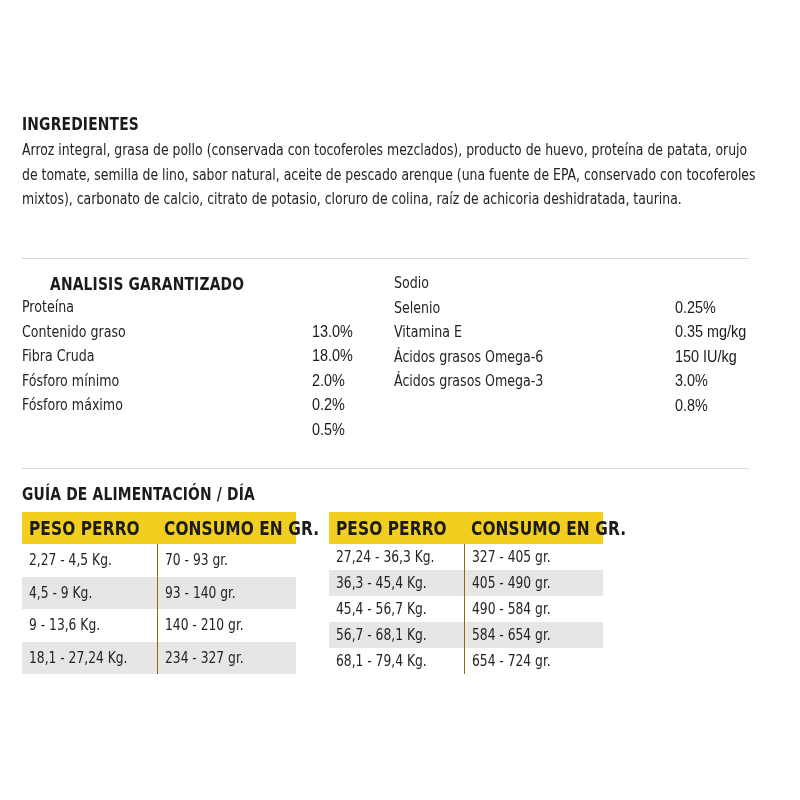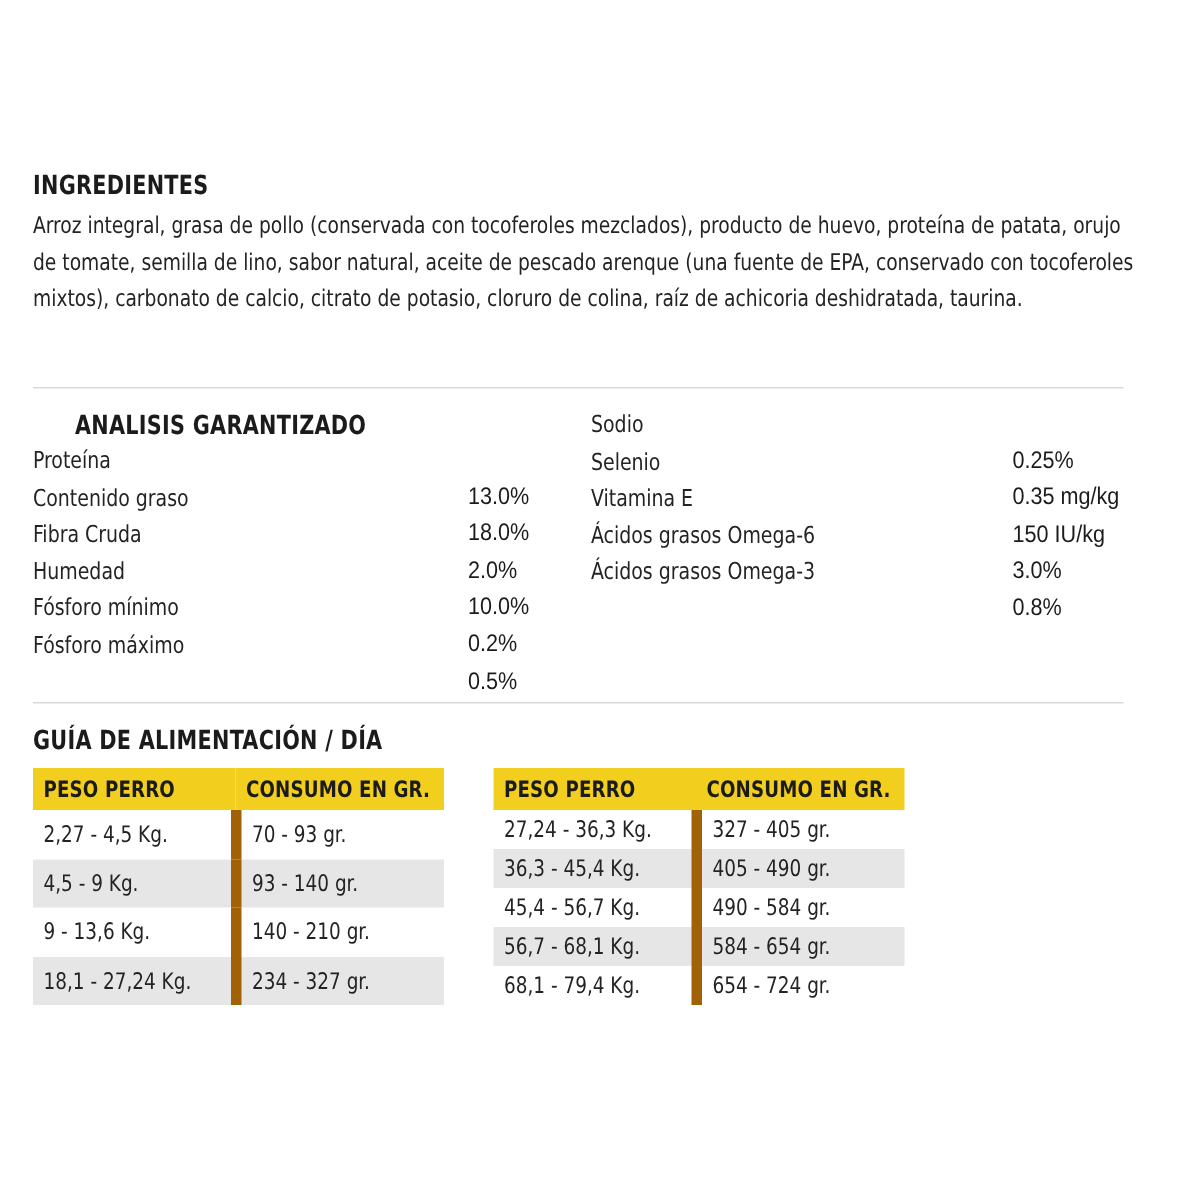--- a/index.html
+++ b/index.html
@@ -115,21 +115,21 @@
   .feed-table {
     width: 274px;
     border-collapse: collapse;
     table-layout: fixed;
   }
   .feed-table th {
     background: #f2cf1e;
     color: #1b1b1b;
     font-family: "DejaVu Sans Condensed", "Liberation Sans Narrow", "Liberation Sans", sans-serif;
     font-weight: 700;
-    font-size: 15px;
+    font-size: 19px;
     text-align: left;
     padding: 5px 0 5px 7px;
     height: 15px;
     letter-spacing: 0.1px;
   }
   .feed-table th span {
     display: inline-block;
     transform: scaleX(0.9);
     transform-origin: left center;
     white-space: nowrap;
@@ -142,21 +142,21 @@
     height: 20px;
     vertical-align: middle;
     white-space: nowrap;
   }
   .feed-table td span {
     display: inline-block;
     transform: scaleX(0.9);
     transform-origin: left center;
   }
   .feed-table tbody tr:nth-child(even) td { background: #e6e6e6; }
-  .feed-table td.col-weight { width: 128px; border-right: 7px solid #a16207; margin-top: 24px; }
+  .feed-table td.col-weight { width: 128px; border-right: 1px solid #a16207; margin-top: 24px; }
   .feed-table th.col-weight { width: 128px; }
 </style>
 </head>
 <body>
 
 <div class="page">
 
   <section id="ingredientes-section">
     <div class="sec-title" id="ingredientes-title">INGREDIENTES</div>
     <div id="ingredientes-body">Arroz integral, grasa de pollo (conservada con tocoferoles mezclados), producto de huevo, proteína de patata, orujo de tomate, semilla de lino, sabor natural, aceite de pescado arenque (una fuente de EPA, conservado con tocoferoles mixtos), carbonato de calcio, citrato de potasio, cloruro de colina, raíz de achicoria deshidratada, taurina.</div>
@@ -182,26 +182,20 @@
         <span class="an-value">18.0%</span>
       </div>
       <div class="an-rowwrap">
         <div class="an-row">
             <span class="an-label">Fibra Cruda</span>
           </div>
         <span class="an-value">2.0%</span>
       </div>
       <div class="an-rowwrap">
         <div class="an-row">
-            <span class="an-label">Humedad</span>
-          </div>
-        <span class="an-value">10.0%</span>
-      </div>
-      <div class="an-rowwrap">
-        <div class="an-row">
             <span class="an-label">Fósforo mínimo</span>
           </div>
         <span class="an-value">0.2%</span>
       </div>
       <div class="an-rowwrap">
         <div class="an-row">
             <span class="an-label">Fósforo máximo</span>
           </div>
         <span class="an-value">0.5%</span>
       </div>

